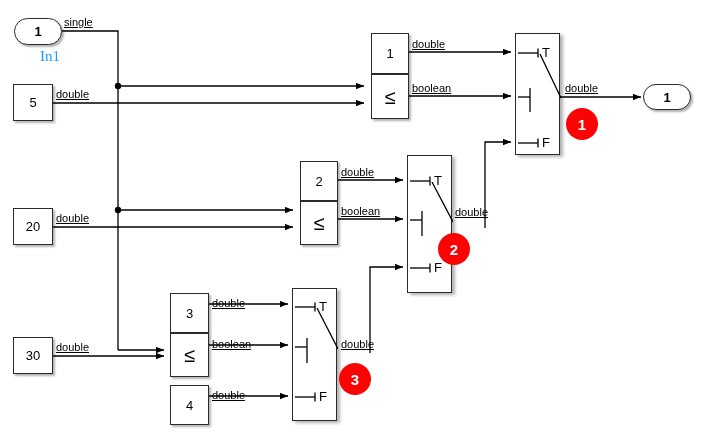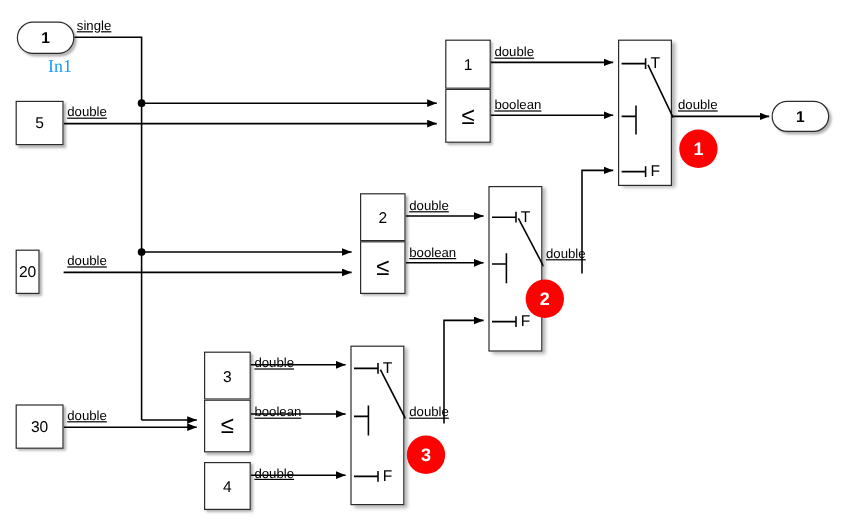--- a/index.html
+++ b/index.html
@@ -168,21 +168,21 @@
     <span class="port-label">1</span>
   </div>
   <div class="blk-name" style="left:40px; top:49px;font-family:Liberation Serif, serif;">In1</div>
   <div class="sig" style="left:64px; top:17px;">single</div>
 
   <div class="block" style="left:13px; top:84px; width:40px; height:37px;">
     <span class="const-label">5</span>
   </div>
   <div class="sig" style="left:56px; top:89px;">double</div>
 
-  <div class="block" style="left:13px; top:208px; width:20px; height:37px;">
+  <div class="block" style="left:13px; top:208px; width:40px; height:37px;">
     <span class="const-label">20</span>
   </div>
   <div class="sig" style="left:56px; top:213px;">double</div>
 
   <div class="block" style="left:13px; top:337px; width:40px; height:37px;">
     <span class="const-label">30</span>
   </div>
   <div class="sig" style="left:56px; top:342px;">double</div>
 
   <div class="block" style="left:371px; top:33px; width:38px; height:41px;">

